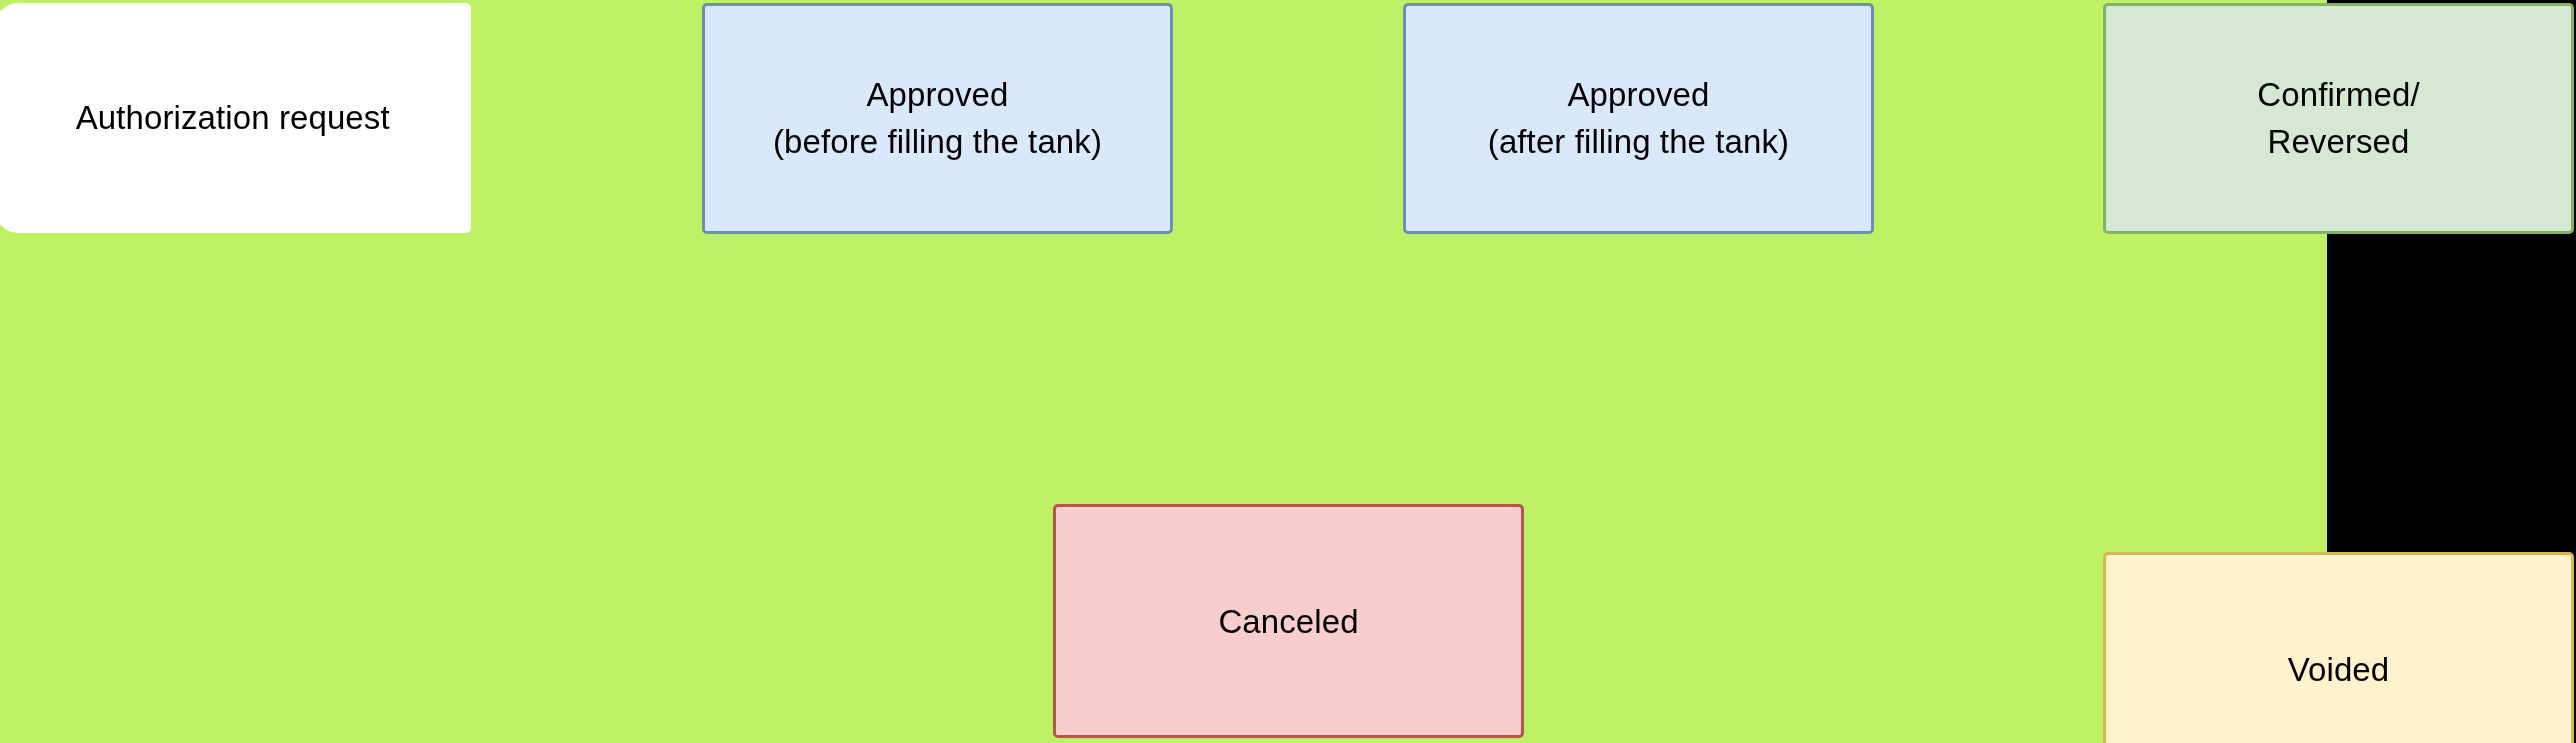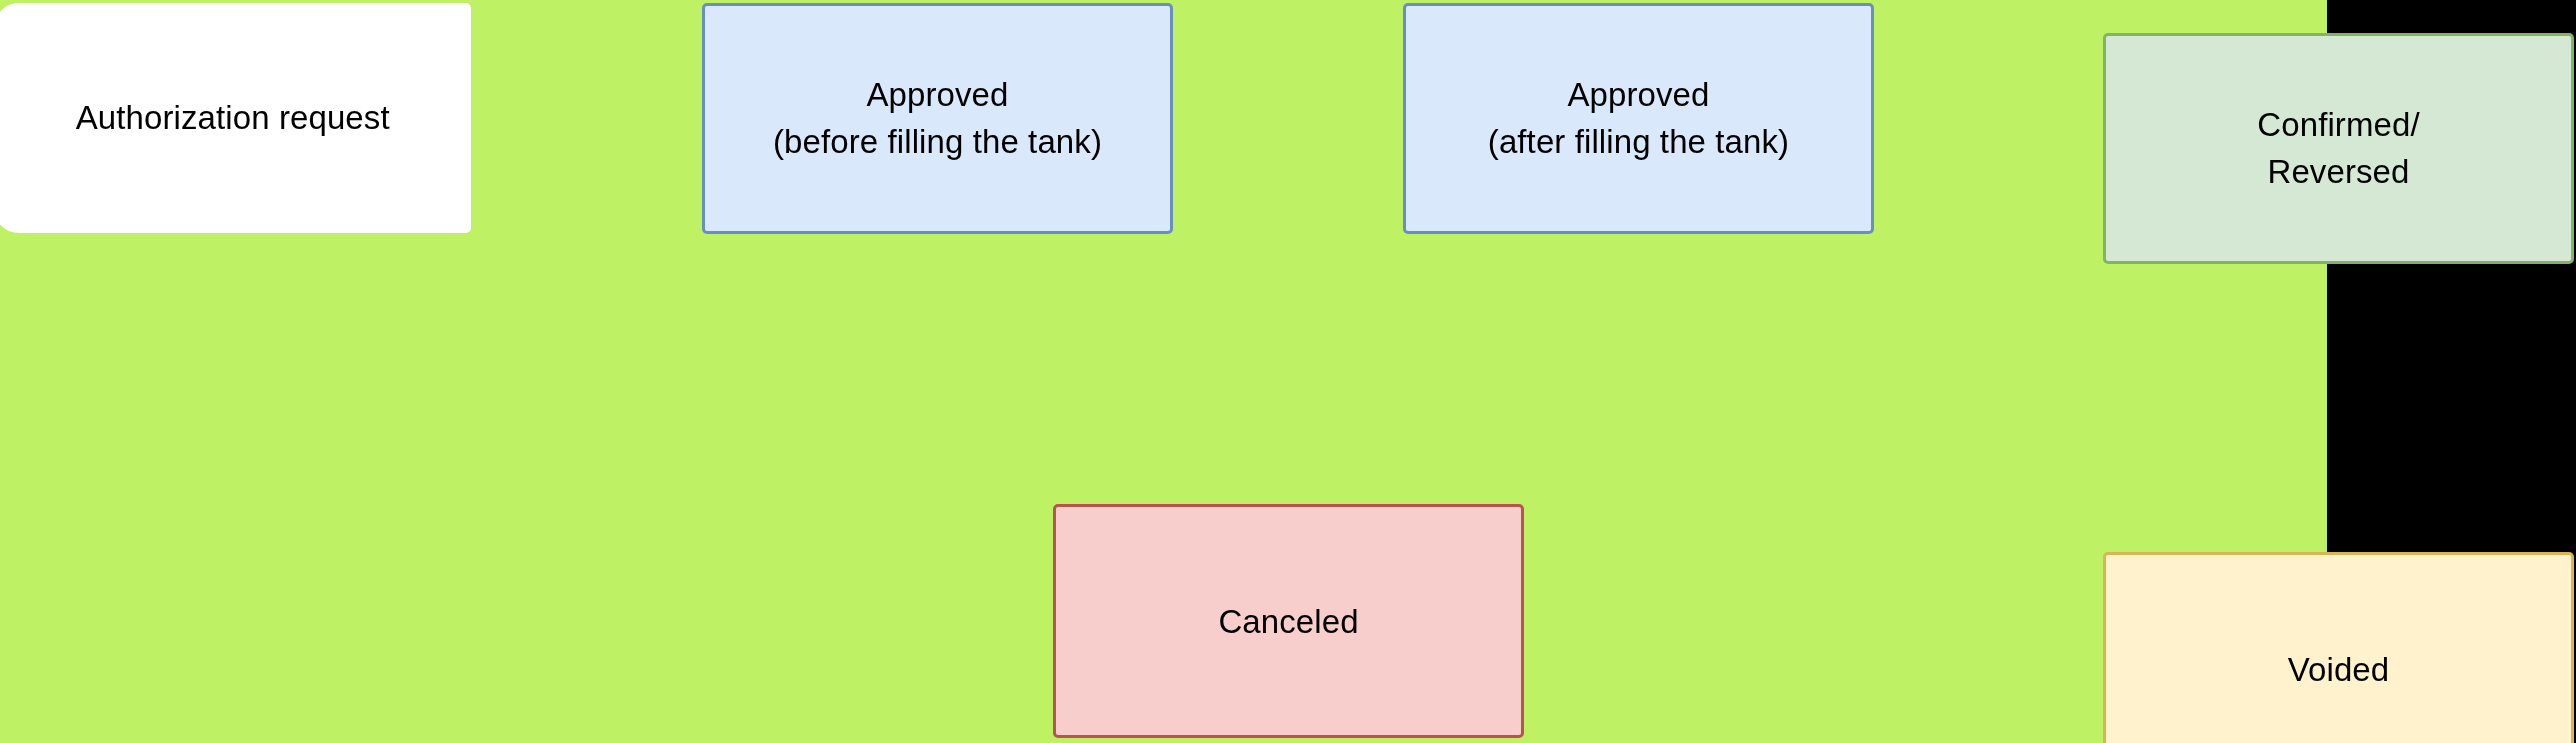--- a/index.html
+++ b/index.html
@@ -49,21 +49,20 @@
     background: #ffffff;
     border-color: #ffffff;
   }
   .node--blue {
     background: #dae8fc;
     border-color: #6c8ebf;
   }
   .node--green {
     background: #d5e8d4;
     border-color: #82b366;
-    margin-top: 30px;
   }
   .node--red {
     background: #f8cecc;
     border-color: #b85450;
   }
   .node--yellow {
     background: #fff2cc;
     border-color: #d6b656;
   }
 

